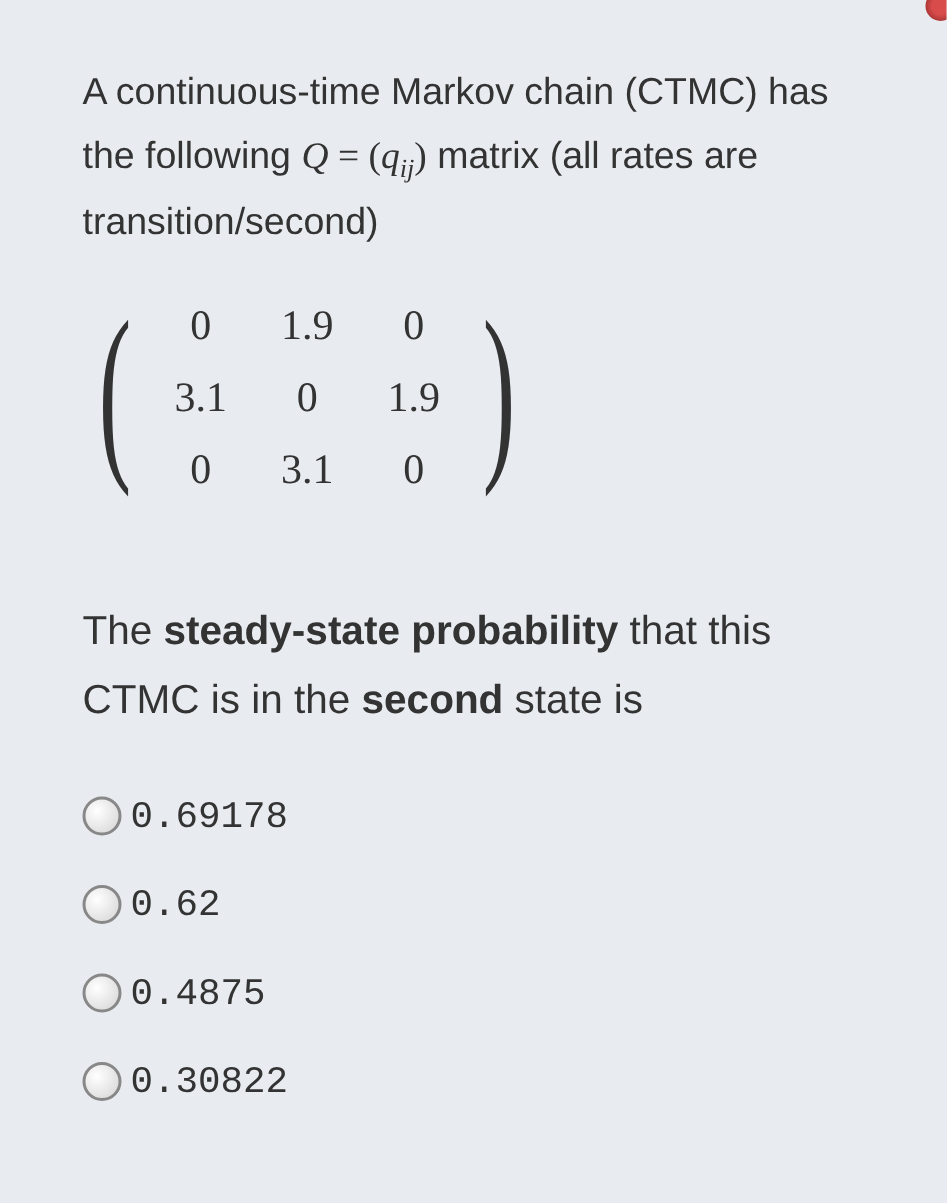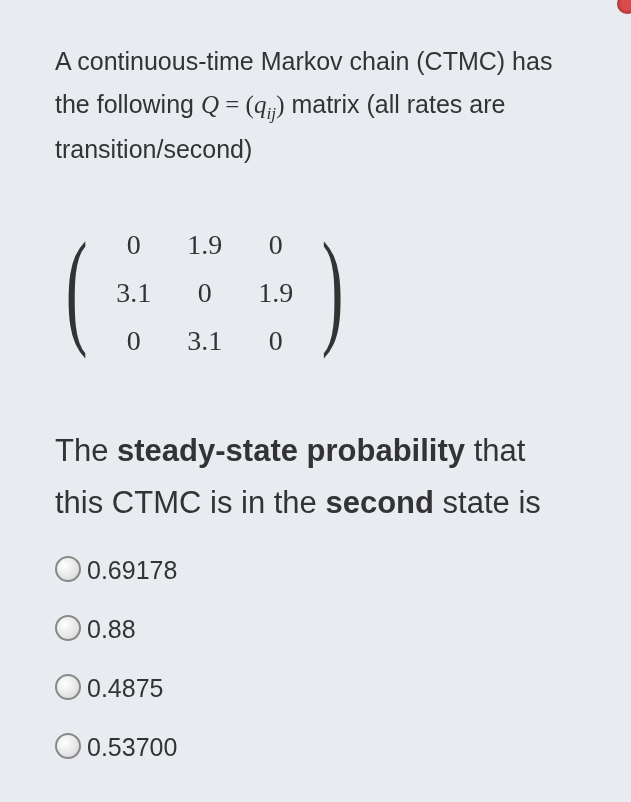--- a/index.html
+++ b/index.html
@@ -13,21 +13,21 @@
       width: 631px;
       height: 802px;
       padding: 40px 55px 30px 55px;
       color: #333;
       position: relative;
     }
     .intro {
       font-size: 25px;
       line-height: 1.7;
       color: #333;
-      margin-bottom: 50px;
+      margin-bottom: 24px;
     }
     .math-ital {
       font-family: 'Times New Roman', serif;
       font-style: italic;
     }
     .math-rm {
       font-family: 'Times New Roman', serif;
     }
     .sub {
       font-size: 0.7em;
@@ -60,31 +60,33 @@
     .mtable {
       border-collapse: collapse;
     }
     .mtable td {
       padding: 8px 18px;
       text-align: center;
       font-family: 'Times New Roman', serif;
       font-size: 28px;
     }
     .follow {
-      font-size: 31px;
+      font-size: 27px;
       line-height: 1.7;
-      margin-bottom: 26px;
+      margin-bottom: 40px;
     }
     .options {
     }
     .opt {
       display: flex;
+      align-items: center;
       font-size: 25px;
       margin-bottom: 30px;
       cursor: pointer;
+      font-family: Liberation Mono, monospace;
     }
     .radio-outer {
       width: 26px;
       height: 26px;
       border-radius: 50%;
       border: 2px solid #888;
       background: radial-gradient(circle at 35% 35%, #fff 0%, #d8d8d8 90%);
       margin-right: 6px;
       flex-shrink: 0;
     }
@@ -142,23 +144,23 @@
   <span>The </span><b>steady-state probability</b><span> that this CTMC is in the </span><b>second</b><span> state is</span>
 </p>
 
 <div class="options">
   <label class="opt">
     <span class="radio-outer"></span>
     <span class="opt-label">0.69178</span>
   </label>
   <label class="opt">
     <span class="radio-outer"></span>
-    <span class="opt-label">0.88</span>
+    <span class="opt-label">0.62</span>
   </label>
   <label class="opt">
     <span class="radio-outer"></span>
     <span class="opt-label">0.4875</span>
   </label>
   <label class="opt">
     <span class="radio-outer"></span>
-    <span class="opt-label">0.53700</span>
+    <span class="opt-label">0.30822</span>
   </label>
 </div>
 
 </body></html>

